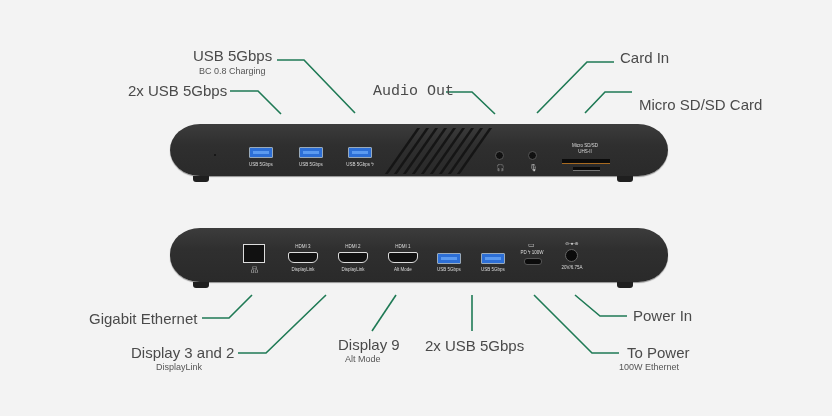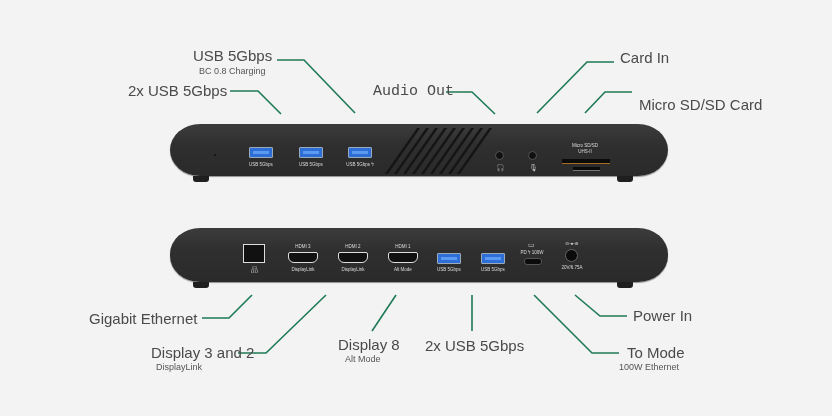--- a/index.html
+++ b/index.html
@@ -101,20 +101,20 @@
   <div style="position:absolute;left:354px;top:30px;width:16px;height:5px;border-radius:3px;background:#0b0b0b;border:1px solid #555;"></div>
 
   <div class="ptxt" style="left:389px;top:13px;width:26px;">⊖-●-⊕</div>
   <div style="position:absolute;left:395px;top:21px;width:13px;height:13px;border-radius:50%;background:#0b0b0b;border:1px solid #666;box-sizing:border-box;"></div>
   <div class="ptxt" style="left:386px;top:37px;width:32px;">20V/6.75A</div>
 </div>
 <div class="foot" style="left:193px;top:282px;"></div>
 <div class="foot" style="left:617px;top:282px;"></div>
 
 <div class="lbl" style="left:89px;top:311px;">Gigabit Ethernet</div>
-<div class="lbl" style="left:131px;top:345px;margin-left:20px;">Display 3 and 2</div>
+<div class="lbl" style="left:131px;top:345px;">Display 3 and 2</div>
 <div class="sub" style="left:156px;top:362px;">DisplayLink</div>
-<div class="lbl" style="left:338px;top:337px;">Display 8</div>
+<div class="lbl" style="left:338px;top:337px;">Display 9</div>
 <div class="sub" style="left:345px;top:354px;">Alt Mode</div>
 <div class="lbl" style="left:425px;top:338px;">2x USB 5Gbps</div>
-<div class="lbl" style="left:627px;top:345px;">To Mode</div>
+<div class="lbl" style="left:627px;top:345px;">To Power</div>
 <div class="sub" style="left:619px;top:362px;">100W Ethernet</div>
 <div class="lbl" style="left:633px;top:308px;">Power In</div>
 
 </body></html>

